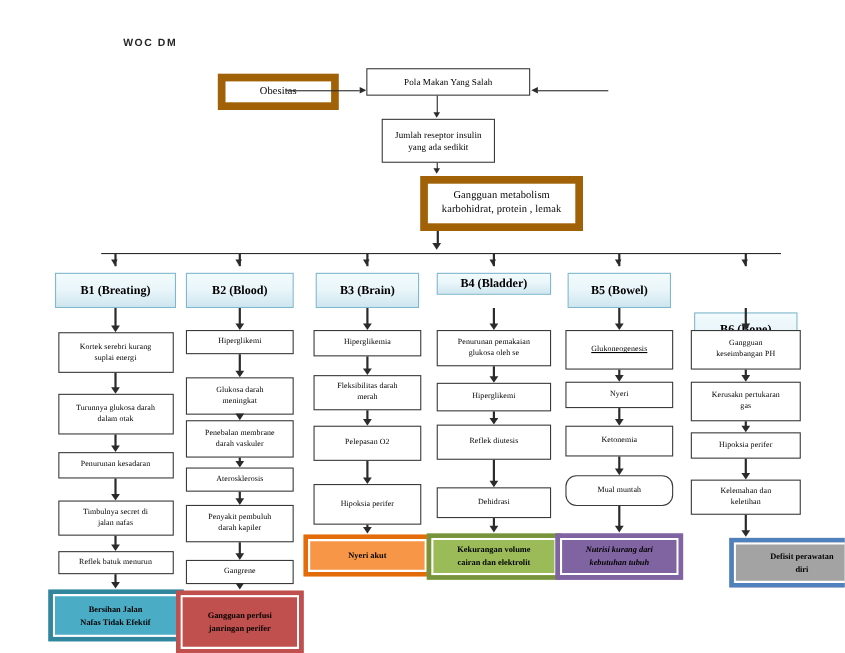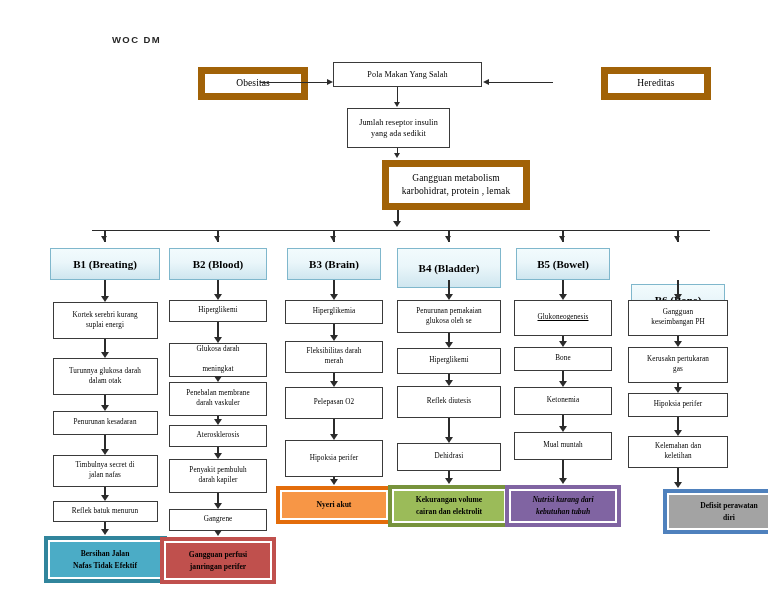--- a/index.html
+++ b/index.html
@@ -124,23 +124,20 @@
 <body>
 
 <div id="canvas">
 
   <div id="title">WOC DM</div>
 
   <div class="node plain big" style="left:150px; top:67px; width:110px; height:33px;">
     <span>Obesitas</span>
   </div>
 
-  <div class="node plain big" style="left:553px; top:67px; width:110px; height:33px;">
-    <span>Hereditas</span>
-  </div>
 
   <div class="node plain mid" style="left:347px; top:108px; width:103px; height:40px;">
     <span>Jumlah reseptor insulin</span>
     <span>yang  ada sedikit</span>
   </div>
 
   <div class="node plain mid" style="left:333px; top:62px; width:149px; height:25px;">
     <span>Pola Makan Yang Salah</span>
   </div>
 
@@ -210,21 +207,21 @@
       <div class="node bbox" style="left: 169px; top: 248px; width: 98px; height: 32px;">
         <span>B2 (Blood)</span>
       </div>
       <div class="vline" style="left: 217.3px; top: 280px; height: 15px;"></div>
       <div class="arrow-down thick" style="left: 213.6px; top: 294px;"></div>
       <div class="node plain" style="left: 169px; top: 300px; width: 98px; height: 22px;">
         <span>Hiperglikemi</span>
       </div>
       <div class="vline" style="left: 217.3px; top: 322px; height: 16px;"></div>
       <div class="arrow-down thick" style="left: 213.6px; top: 337px;"></div>
-      <div class="node plain" style="left: 169px; top: 343px; width: 98px; height: 34px; justify-content: space-between;">
+      <div class="node plain" style="left: 169px; top: 343px; width: 98px; height: 34px;">
         <span>Glukosa darah</span>
         <span>meningkat</span>
       </div>
       <div class="vline" style="left: 217.3px; top: 377px; height: 0px;"></div>
       <div class="arrow-down thick" style="left: 213.6px; top: 376px;"></div>
       <div class="node plain" style="left: 169px; top: 382px; width: 98px; height: 34px;">
         <span>Penebalan membrane</span>
         <span>darah vaskuler</span>
       </div>
       <div class="vline" style="left: 217.3px; top: 416px; height: 4px;"></div>
@@ -238,21 +235,21 @@
         <span>Penyakit pembuluh</span>
         <span>darah kapiler</span>
       </div>
       <div class="vline" style="left: 217.3px; top: 493px; height: 11px;"></div>
       <div class="arrow-down thick" style="left: 213.6px; top: 503px;"></div>
       <div class="node plain" style="left: 169px; top: 509px; width: 98px; height: 22px;">
         <span>Gangrene</span>
       </div>
       <div class="vline thick" style="left: 217.3px; top: 531px; height: 1px;"></div>
       <div class="arrow-down thick" style="left: 213.6px; top: 530px;"></div>
-      <div class="node term" style="left: 160px; top: 537px; width: 116px; height: 47px; background: rgb(192, 80, 77); border-color: rgb(192, 80, 77);">
+      <div class="node term" style="left: 160px; top: 537px; width: 116px; height: 57px; background: rgb(192, 80, 77); border-color: rgb(192, 80, 77);">
         <span>Gangguan perfusi</span>
         <span>janringan perifer</span>
       </div>
       <div class="vline" style="left: 333.3px; top: 230px; height: 12px;"></div>
       <div class="arrow-down" style="left: 330.4px; top: 235.5px;"></div>
       <div class="node bbox" style="left: 287px; top: 248px; width: 94px; height: 32px;">
         <span>B3 (Brain)</span>
       </div>
       <div class="vline" style="left: 333.3px; top: 280px; height: 15px;"></div>
       <div class="arrow-down thick" style="left: 329.6px; top: 294px;"></div>
@@ -275,21 +272,21 @@
       <div class="node plain" style="left: 285px; top: 440px; width: 98px; height: 37px;">
         <span>Hipoksia perifer</span>
       </div>
       <div class="vline thick" style="left: 333.3px; top: 477px; height: 4px;"></div>
       <div class="arrow-down thick" style="left: 329.6px; top: 479px;"></div>
       <div class="node term" style="left: 276px; top: 486px; width: 116px; height: 38px; background: rgb(247, 150, 70); border-color: rgb(227, 108, 10);">
         <span>Nyeri akut</span>
       </div>
       <div class="vline" style="left: 448.3px; top: 230px; height: 12px;"></div>
       <div class="arrow-down" style="left: 445.4px; top: 235.5px;"></div>
-      <div class="node bbox" style="left: 397px; top: 248px; width: 104px; height: 40px;">
+      <div class="node bbox" style="left: 397px; top: 248px; width: 104px; height: 20px;">
         <span>B4 (Bladder)</span>
       </div>
       <div class="vline" style="left: 448.3px; top: 280px; height: 15px;"></div>
       <div class="arrow-down thick" style="left: 444.6px; top: 294px;"></div>
       <div class="node plain" style="left: 397px; top: 300px; width: 104px; height: 33px;">
         <span>Penurunan pemakaian</span>
         <span>glukosa oleh se</span>
       </div>
       <div class="vline" style="left: 448.3px; top: 333px; height: 10px;"></div>
       <div class="arrow-down thick" style="left: 444.6px; top: 342px;"></div>
@@ -318,30 +315,30 @@
         <span>B5 (Bowel)</span>
       </div>
       <div class="vline" style="left: 562.3px; top: 280px; height: 15px;"></div>
       <div class="arrow-down thick" style="left: 558.6px; top: 294px;"></div>
       <div class="node plain" style="left: 514px; top: 300px; width: 98px; height: 36px; text-decoration: underline;">
         <span>Glukoneogenesis</span>
       </div>
       <div class="vline" style="left: 562.3px; top: 336px; height: 6px;"></div>
       <div class="arrow-down thick" style="left: 558.6px; top: 341px;"></div>
       <div class="node plain" style="left: 514px; top: 347px; width: 98px; height: 24px;">
-        <span>Bone</span>
+        <span>Nyeri</span>
       </div>
       <div class="vline" style="left: 562.3px; top: 371px; height: 11px;"></div>
       <div class="arrow-down thick" style="left: 558.6px; top: 381px;"></div>
       <div class="node plain" style="left: 514px; top: 387px; width: 98px; height: 28px;">
         <span>Ketonemia</span>
       </div>
       <div class="vline" style="left: 562.3px; top: 415px; height: 12px;"></div>
       <div class="arrow-down thick" style="left: 558.6px; top: 426px;"></div>
-      <div class="node plain" style="left: 514px; top: 432px; width: 98px; height: 28px;">
+      <div class="node plain" style="left: 514px; top: 432px; width: 98px; height: 28px; border-radius: 10px;">
         <span>Mual muntah</span>
       </div>
       <div class="vline thick" style="left: 562.3px; top: 460px; height: 20px;"></div>
       <div class="arrow-down thick" style="left: 558.6px; top: 478px;"></div>
       <div class="node term" style="left: 505px; top: 485px; width: 116px; height: 42px; background: rgb(128, 100, 162); border-color: rgb(128, 100, 162); font-style: italic;">
         <span>Nutrisi kurang dari</span>
         <span>kebutuhan tubuh</span>
       </div>
       <div class="vline" style="left: 677.3px; top: 230px; height: 12px;"></div>
       <div class="arrow-down" style="left: 674.4px; top: 235.5px;"></div>

